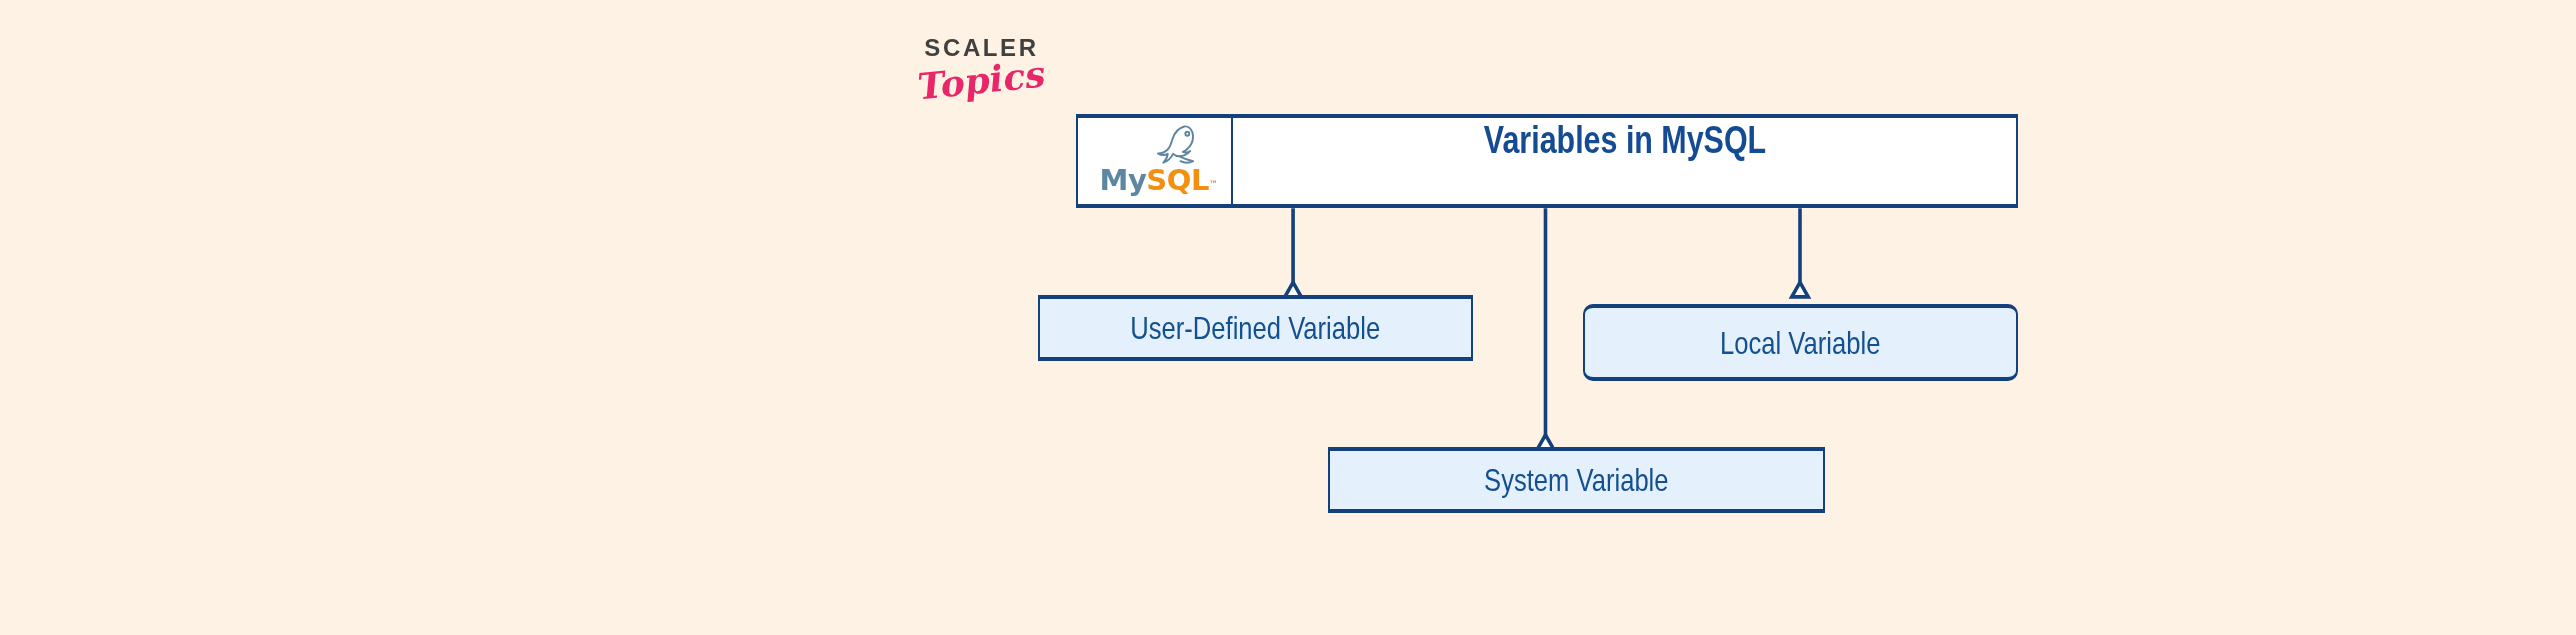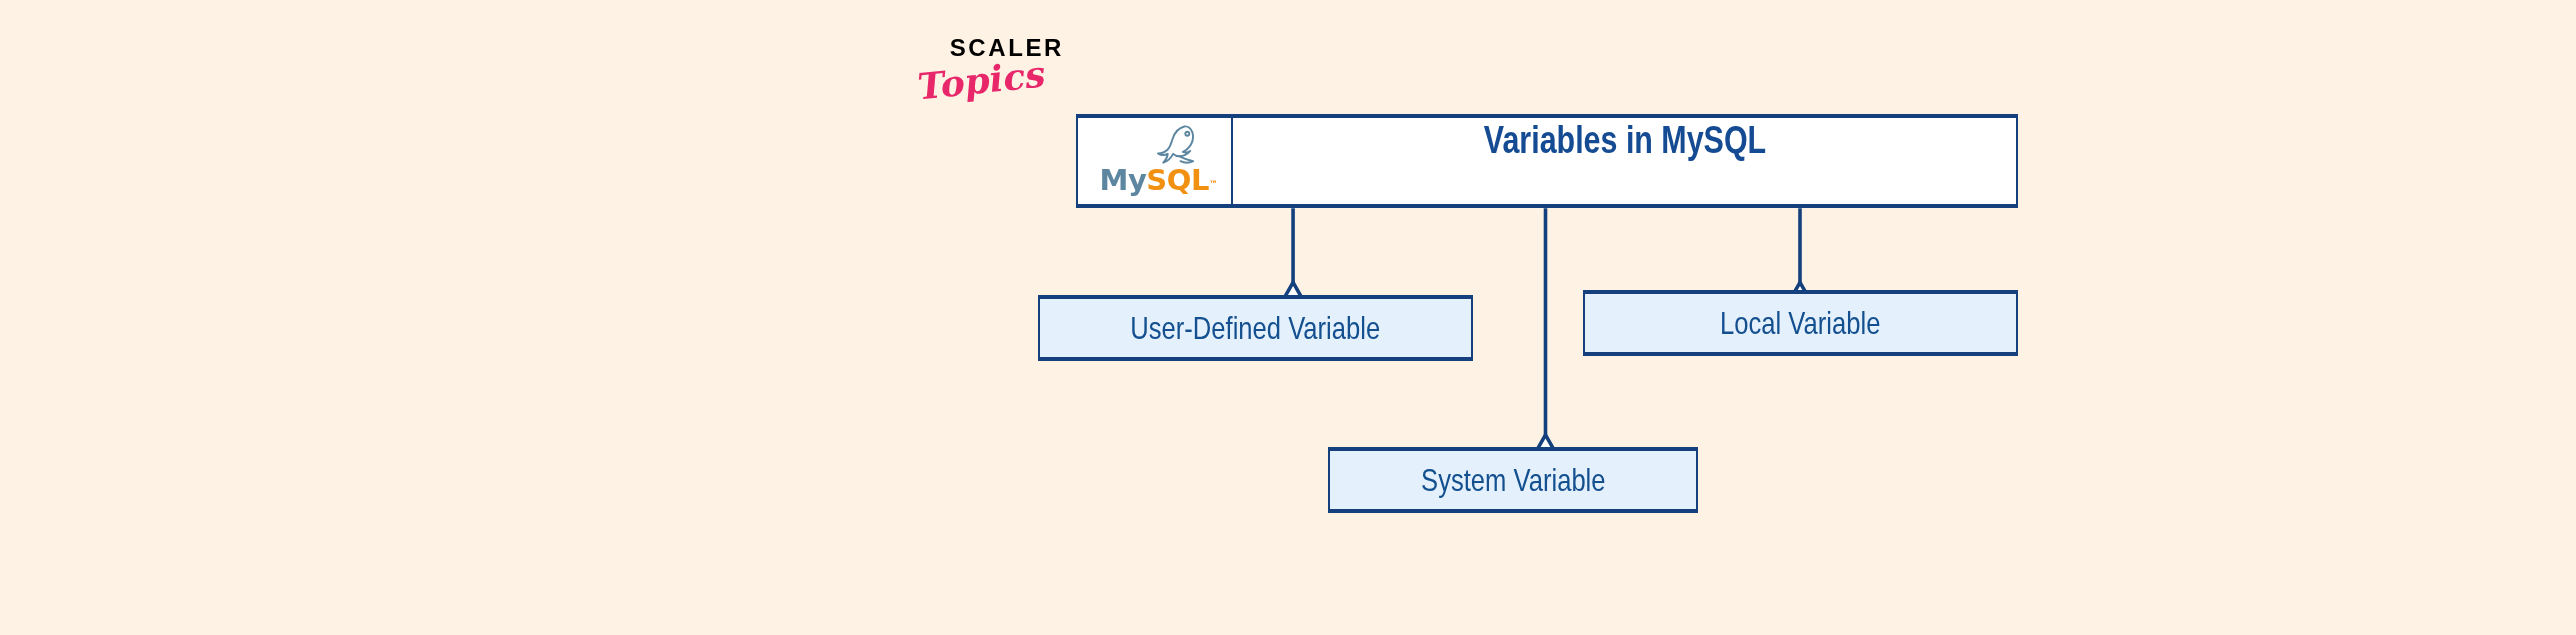--- a/index.html
+++ b/index.html
@@ -26,23 +26,23 @@
     left: 899px;
     top: 36px;
     width: 165px;
     height: 98px;
   }
   #brand .brand-scaler {
     font-family: "Liberation Sans", sans-serif;
     font-weight: bold;
     font-size: 24px;
     letter-spacing: 2.6px;
-    color: #000000;
-    line-height: 1;
-    text-align: right;
+    color: #404040;
+    line-height: 1;
+    text-align: center;
   }
   #brand .brand-topics {
     font-family: "DejaVu Serif", serif;
     font-style: italic;
     font-weight: bold;
     font-size: 36px;
     color: #e8276a;
     line-height: 1;
     text-align: center;
     margin-top: 2.1px;
@@ -148,28 +148,29 @@
   }
 
   #node-user-defined {
     left: 1038px;
     top: 295px;
     width: 435px;
     height: 66px;
   }
   #node-local {
     left: 1583px;
-    top: 290px;
+    top: 304px;
     width: 435px;
-    height: 66px;
+    height: 77px;
+    border-radius: 10px;
   }
   #node-system {
     left: 1328px;
     top: 447px;
-    width: 370px;
+    width: 497px;
     height: 66px;
   }
 
   
   #wires {
     position: absolute;
     left: 0;
     top: 0;
     width: 3091px;
     height: 636px;

